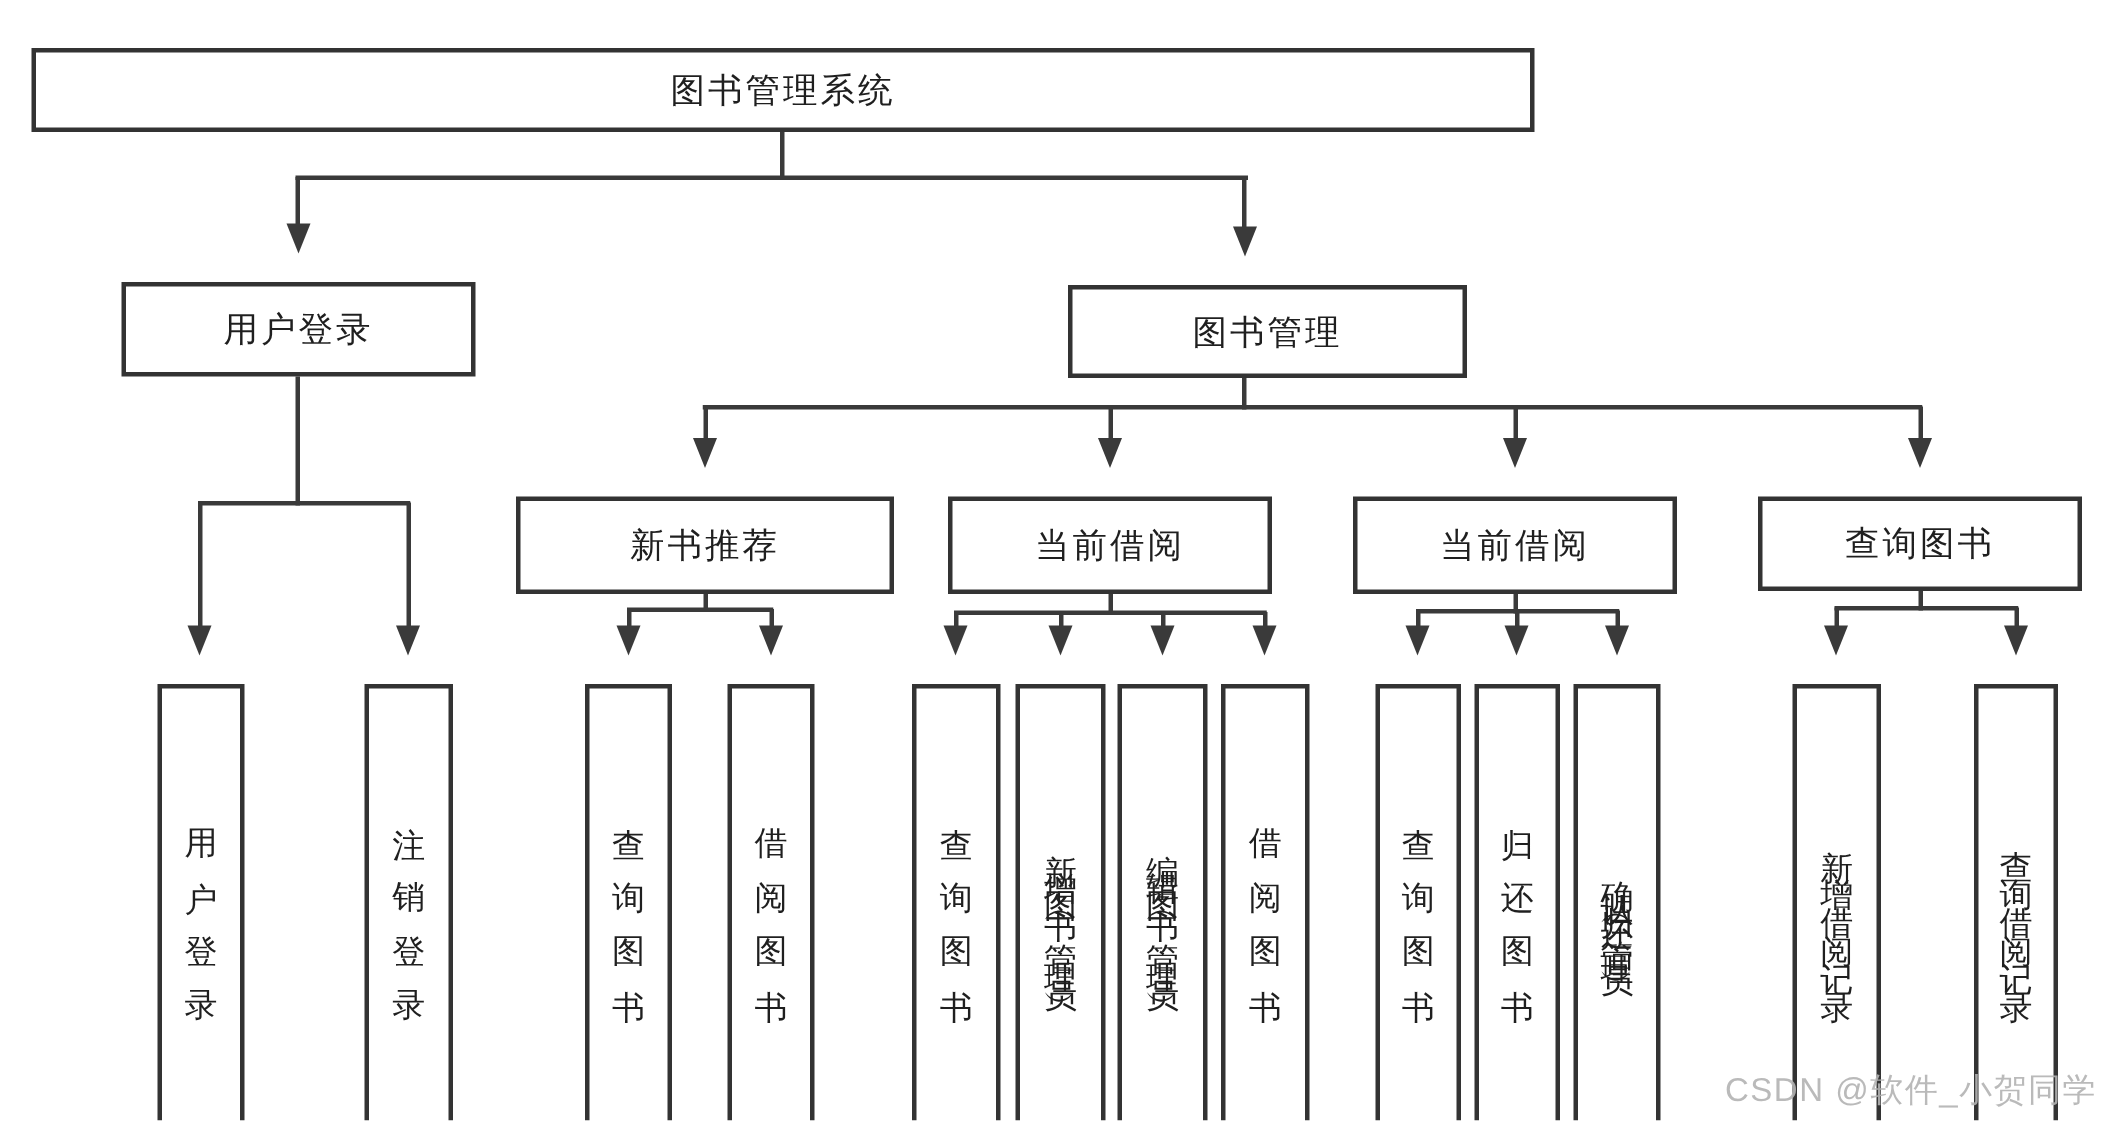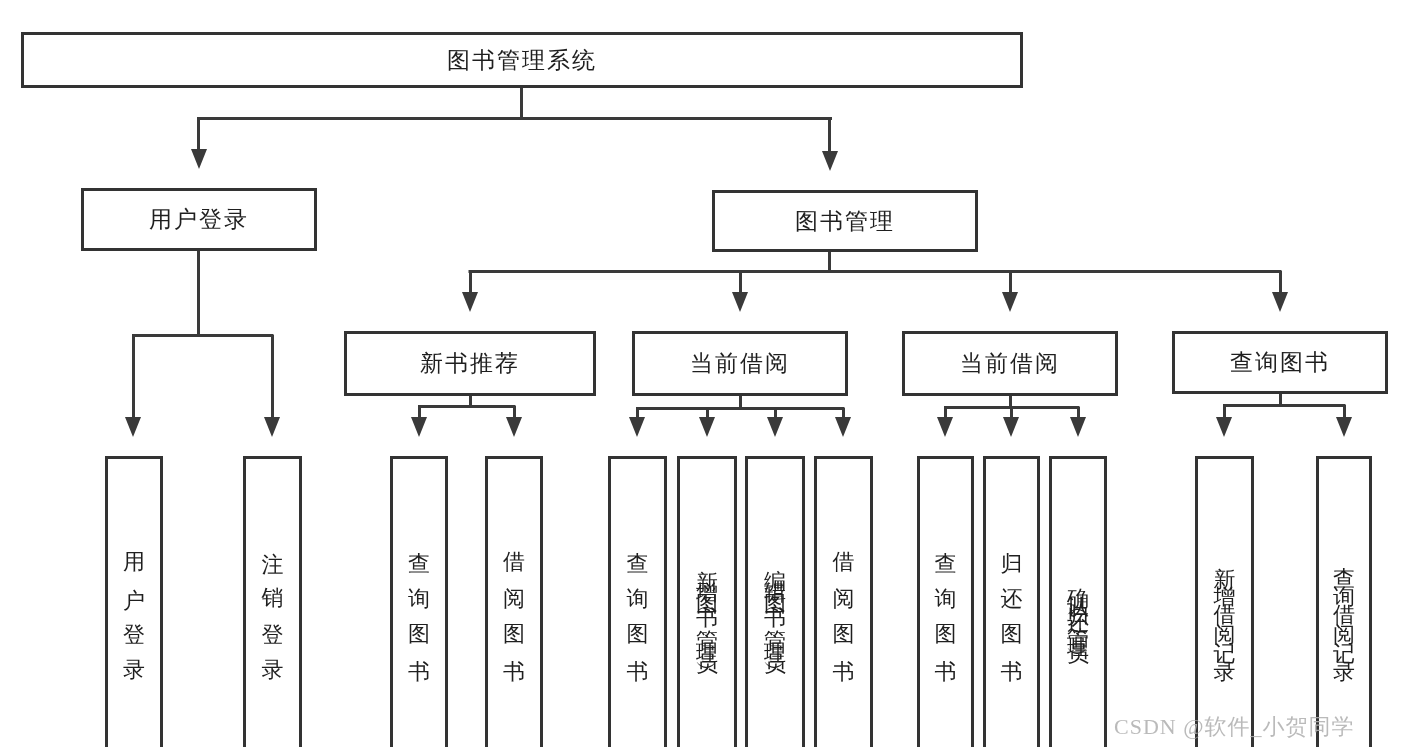--- a/index.html
+++ b/index.html
@@ -45,28 +45,27 @@
   .s6 .vtext{letter-spacing:19px;}
   .s8 .vtext{letter-spacing:12px;}
   .s9 .vtext{letter-spacing:8px;}
   #connectors{
     position:absolute;left:0;top:0;
     width:1405px;height:747px;
     pointer-events:none;
   }
   #watermark{
     position:absolute;
-    left:1114px;top:712px;
+    left:1150px;top:712px;
     font-size:22px;
     color:var(--wm);
     letter-spacing:1px;
     white-space:nowrap;
     z-index:6;
     opacity:.9;
-    font-family:Liberation Serif, serif;
   }
 </style>
 </head>
 <body>
 
 <div id="stage">
 
   <svg id="connectors" width="1405" height="747" viewBox="0 0 1405 747" aria-hidden="true">
     <g stroke="#3a3a3a" stroke-width="3" fill="none">
       <path d="M521.5 69 V120"></path>

